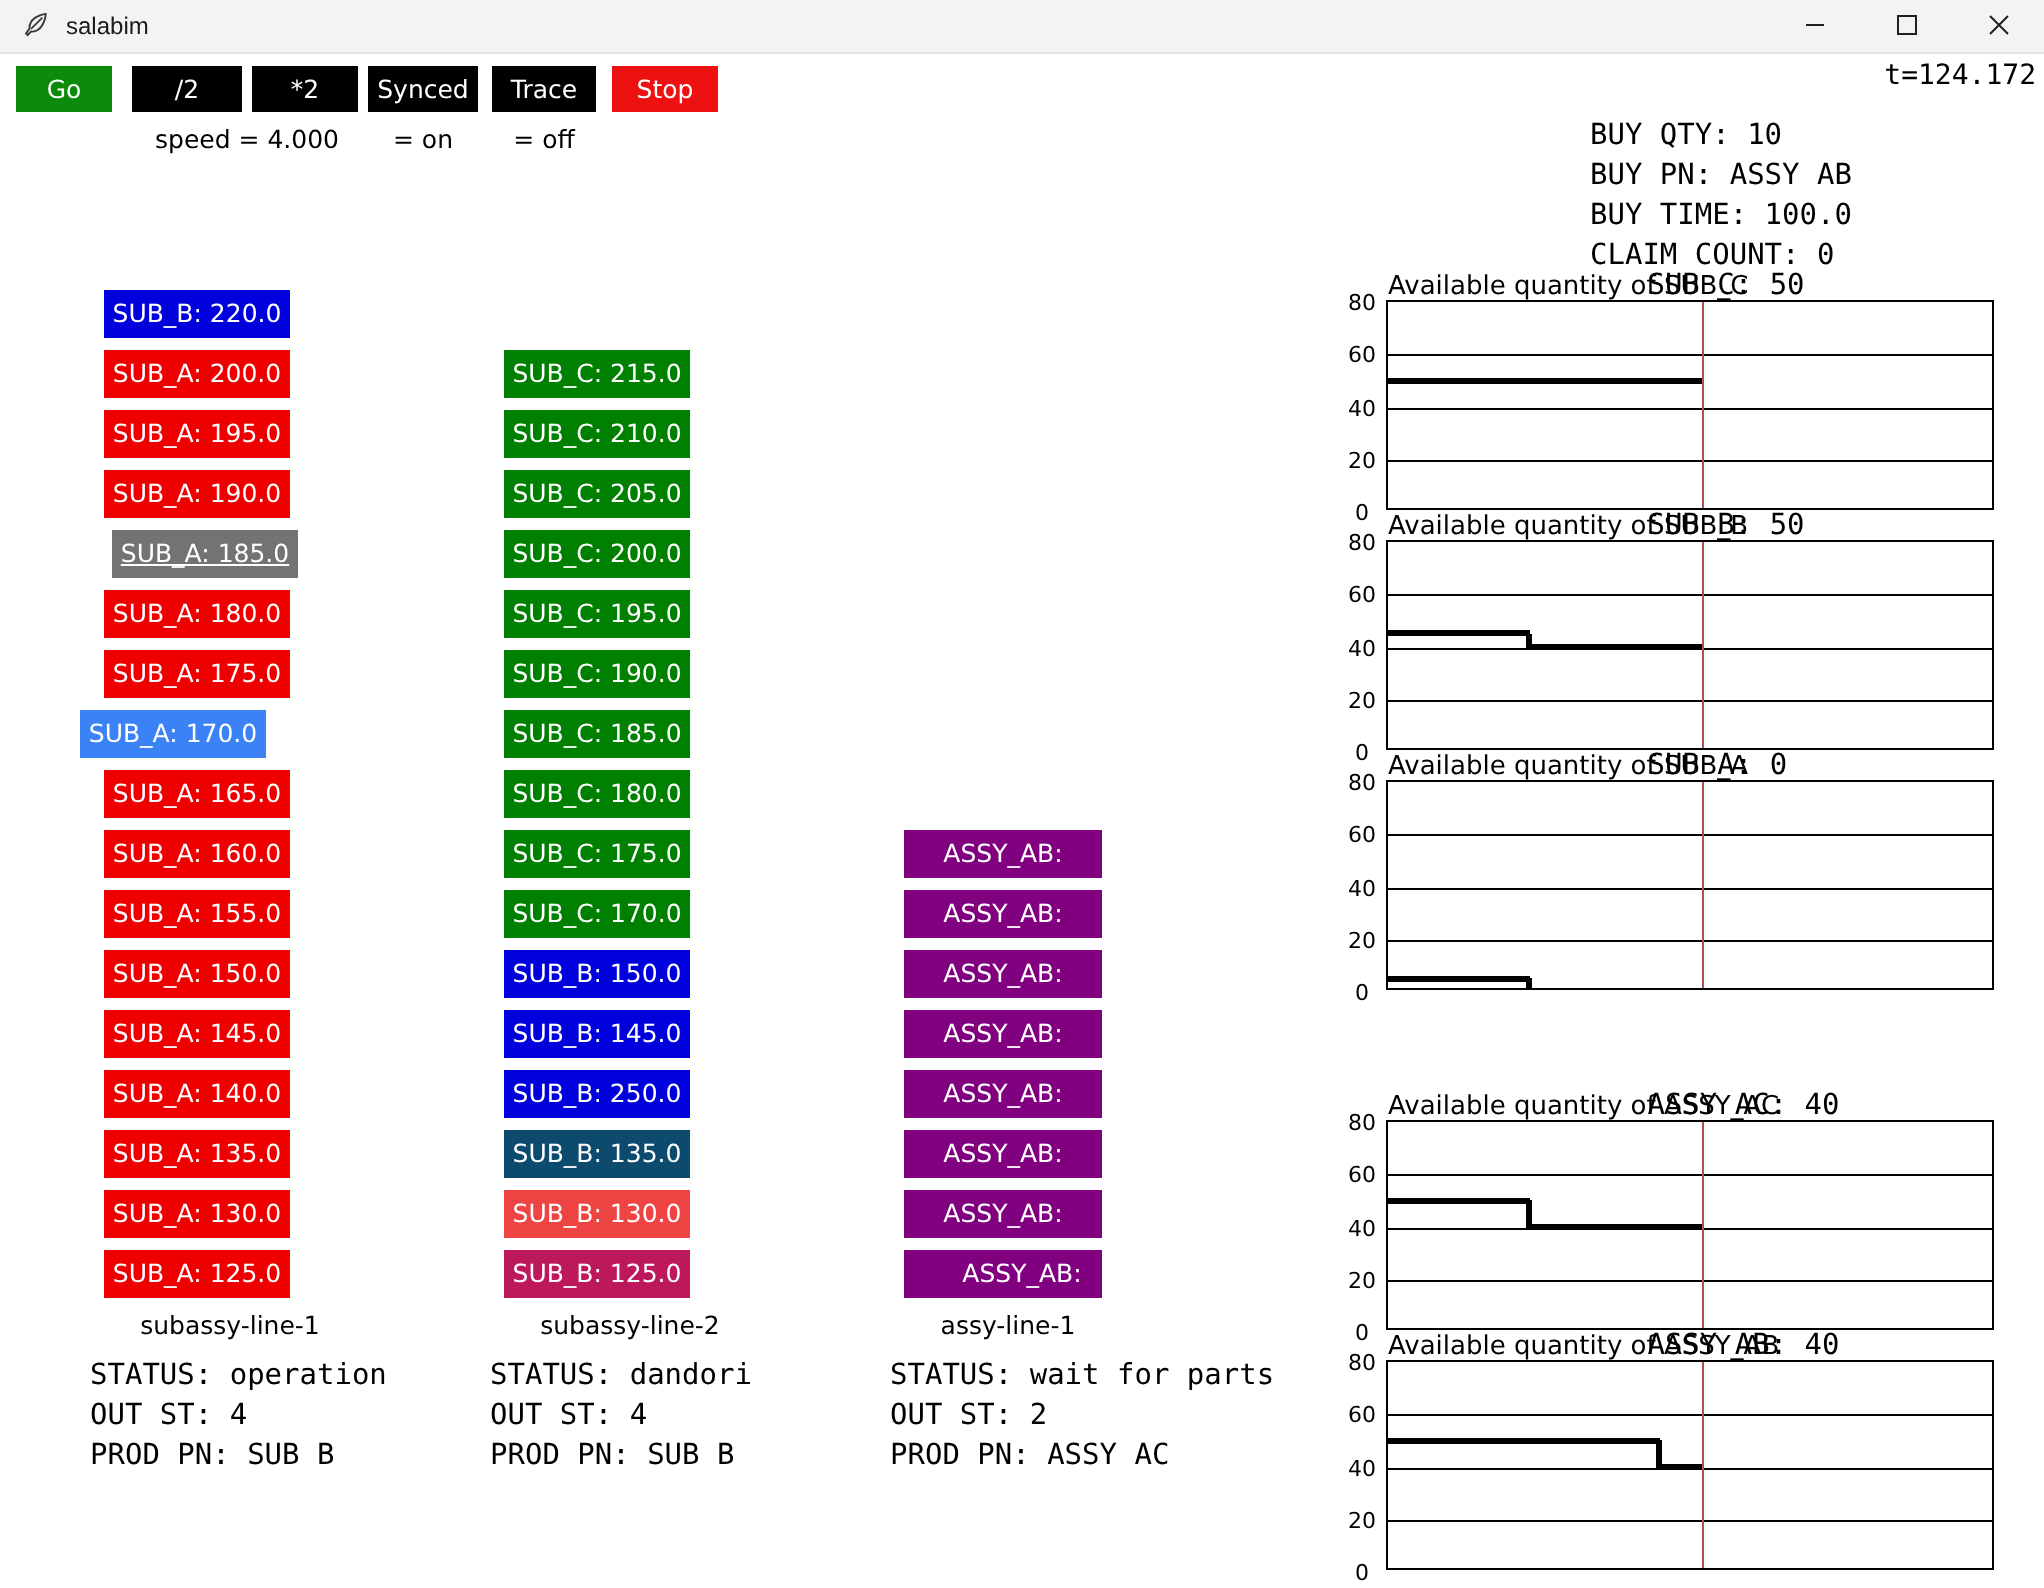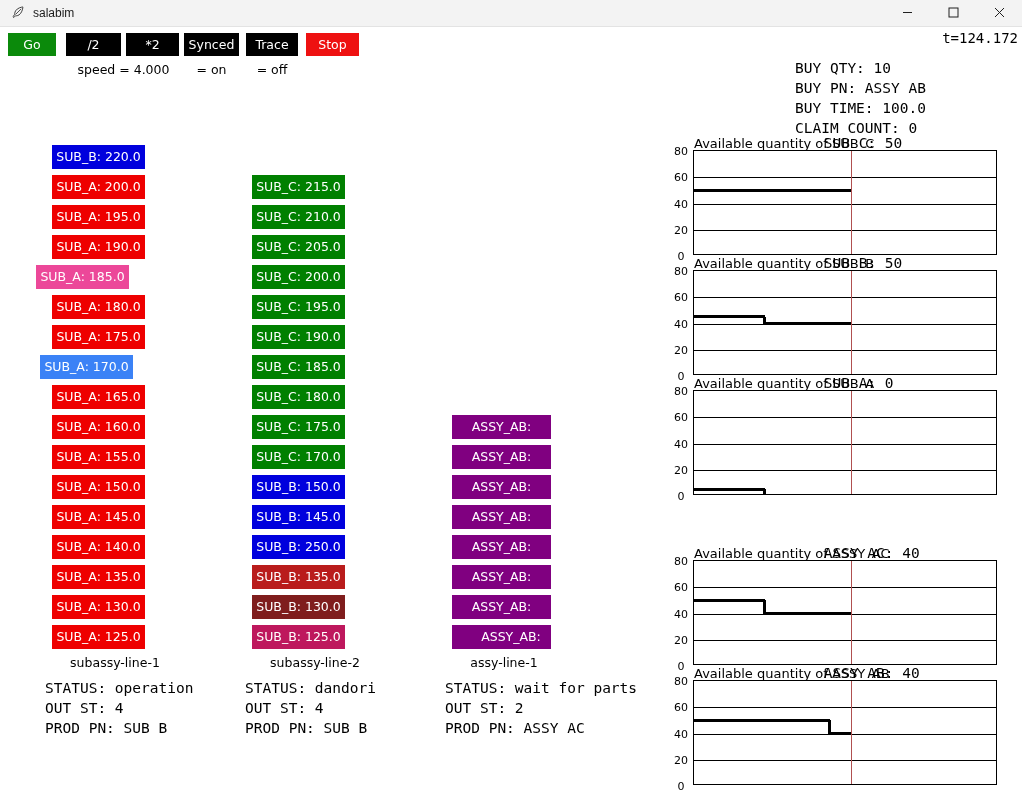--- a/index.html
+++ b/index.html
@@ -155,21 +155,21 @@
     <div>BUY PN: ASSY AB</div>
     <div>BUY TIME: 100.0</div>
     <div>CLAIM COUNT: 0</div>
   </div>
 
 <div id="lines-host">
     <div class="box" style="left: 52px; top: 145px; background: rgb(0, 0, 221);">SUB_B: 220.0</div>
     <div class="box" style="left: 52px; top: 175px; background: rgb(238, 0, 0);">SUB_A: 200.0</div>
     <div class="box" style="left: 52px; top: 205px; background: rgb(238, 0, 0);">SUB_A: 195.0</div>
     <div class="box" style="left: 52px; top: 235px; background: rgb(238, 0, 0);">SUB_A: 190.0</div>
-    <div class="box" style="left: 36px; top: 265px; background: #ec4899;">SUB_A: 185.0</div>
+    <div class="box" style="left: 56px; top: 265px; background: #737373; text-decoration: underline;">SUB_A: 185.0</div>
     <div class="box" style="left: 52px; top: 295px; background: rgb(238, 0, 0);">SUB_A: 180.0</div>
     <div class="box" style="left: 52px; top: 325px; background: rgb(238, 0, 0);">SUB_A: 175.0</div>
     <div class="box" style="left: 40px; top: 355px; background: #3b82f6;">SUB_A: 170.0</div>
     <div class="box" style="left: 52px; top: 385px; background: rgb(238, 0, 0);">SUB_A: 165.0</div>
     <div class="box" style="left: 52px; top: 415px; background: rgb(238, 0, 0);">SUB_A: 160.0</div>
     <div class="box" style="left: 52px; top: 445px; background: rgb(238, 0, 0);">SUB_A: 155.0</div>
     <div class="box" style="left: 52px; top: 475px; background: rgb(238, 0, 0);">SUB_A: 150.0</div>
     <div class="box" style="left: 52px; top: 505px; background: rgb(238, 0, 0);">SUB_A: 145.0</div>
     <div class="box" style="left: 52px; top: 535px; background: rgb(238, 0, 0);">SUB_A: 140.0</div>
     <div class="box" style="left: 52px; top: 565px; background: rgb(238, 0, 0);">SUB_A: 135.0</div>
@@ -185,22 +185,22 @@
     <div class="box" style="left: 252px; top: 265px; background: rgb(0, 128, 0);">SUB_C: 200.0</div>
     <div class="box" style="left: 252px; top: 295px; background: rgb(0, 128, 0);">SUB_C: 195.0</div>
     <div class="box" style="left: 252px; top: 325px; background: rgb(0, 128, 0);">SUB_C: 190.0</div>
     <div class="box" style="left: 252px; top: 355px; background: rgb(0, 128, 0);">SUB_C: 185.0</div>
     <div class="box" style="left: 252px; top: 385px; background: rgb(0, 128, 0);">SUB_C: 180.0</div>
     <div class="box" style="left: 252px; top: 415px; background: rgb(0, 128, 0);">SUB_C: 175.0</div>
     <div class="box" style="left: 252px; top: 445px; background: rgb(0, 128, 0);">SUB_C: 170.0</div>
     <div class="box" style="left: 252px; top: 475px; background: rgb(0, 0, 221);">SUB_B: 150.0</div>
     <div class="box" style="left: 252px; top: 505px; background: rgb(0, 0, 221);">SUB_B: 145.0</div>
     <div class="box" style="left: 252px; top: 535px; background: rgb(0, 0, 221);">SUB_B: 250.0</div>
-    <div class="box" style="left: 252px; top: 565px; background: #b91c1c;">SUB_B: 135.0</div>
-    <div class="box" style="left: 252px; top: 595px; background: #7f1d1d;">SUB_B: 130.0</div>
+    <div class="box" style="left: 252px; top: 565px; background: #0c4a6e;">SUB_B: 135.0</div>
+    <div class="box" style="left: 252px; top: 595px; background: #ef4444;">SUB_B: 130.0</div>
     <div class="box" style="left: 252px; top: 625px; background: #be185d;">SUB_B: 125.0</div>
     <div class="linelabel" style="left: 235px; top: 655px;">subassy-line-2</div>
     <div class="statusblock" style="left: 245px; top: 678px;">STATUS: dandori
 OUT ST: 4
 PROD PN: SUB B</div>
     <div class="box wide" style="left: 452px; top: 415px; background: rgb(128, 0, 128);">ASSY_AB: 200.0</div>
     <div class="box wide" style="left: 452px; top: 445px; background: rgb(128, 0, 128);">ASSY_AB: 190.0</div>
     <div class="box wide" style="left: 452px; top: 475px; background: rgb(128, 0, 128);">ASSY_AB: 180.0</div>
     <div class="box wide" style="left: 452px; top: 505px; background: rgb(128, 0, 128);">ASSY_AB: 170.0</div>
     <div class="box wide" style="left: 452px; top: 535px; background: rgb(128, 0, 128);">ASSY_AB: 160.0</div>

